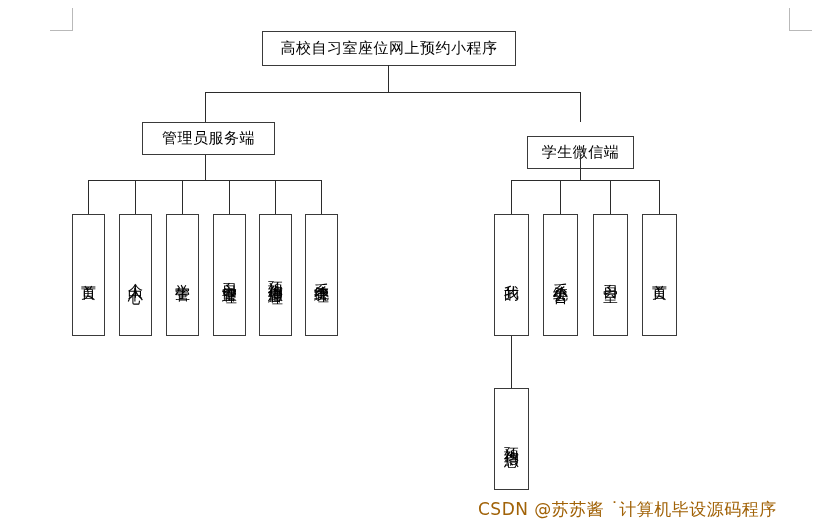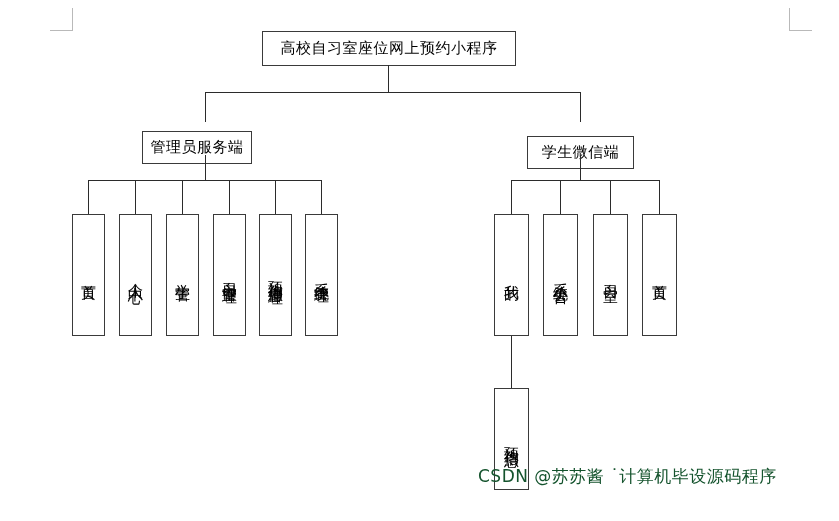--- a/index.html
+++ b/index.html
@@ -59,23 +59,23 @@
     position: absolute;
     background: #2b2b2b;
   }
   .line.v { width: 1.3px; }
   .line.h { height: 1.3px; }
 
   
   #watermark {
     position: absolute;
     left: 478px;
-    top: 465px;
+    top: 498px;
     font-size: 17px;
-    color: #14532d;
+    color: #a16207;
     white-space: nowrap;
     letter-spacing: 0.5px;
     font-family: "DejaVu Sans", "Liberation Sans", sans-serif;
   }
 </style>
 </head>
 <body>
 
 <div id="canvas">
 
@@ -83,21 +83,21 @@
   <div class="corner tr"></div>
 
   <div class="node horiz" style="left:262px; top:31px; width:254px; height:35px;">高校自习室座位网上预约小程序</div>
 
   <div class="line v" style="left:388px; top:65px; height:27px;"></div>
 
   <div class="line h" style="left:205px; top:92px; width:376px;"></div>
   <div class="line v" style="left:205px; top:92px; height:30px;"></div>
   <div class="line v" style="left:580px; top:92px; height:30px;"></div>
 
-  <div class="node horiz" style="left:142px; top:131px; width:110px; height:33px;">管理员服务端</div>
+  <div class="node horiz" style="left:142px; top:122px; width:133px; height:33px;">管理员服务端</div>
 
   <div class="line v" style="left:205px; top:155px; height:25px;"></div>
   <div class="line h" style="left:88px; top:180px; width:233px;"></div>
 
   <div class="line v" style="left:88px;  top:180px; height:35px;"></div>
   <div class="line v" style="left:135px; top:180px; height:35px;"></div>
   <div class="line v" style="left:182px; top:180px; height:35px;"></div>
   <div class="line v" style="left:229px; top:180px; height:35px;"></div>
   <div class="line v" style="left:275px; top:180px; height:35px;"></div>
   <div class="line v" style="left:321px; top:180px; height:35px;"></div>

